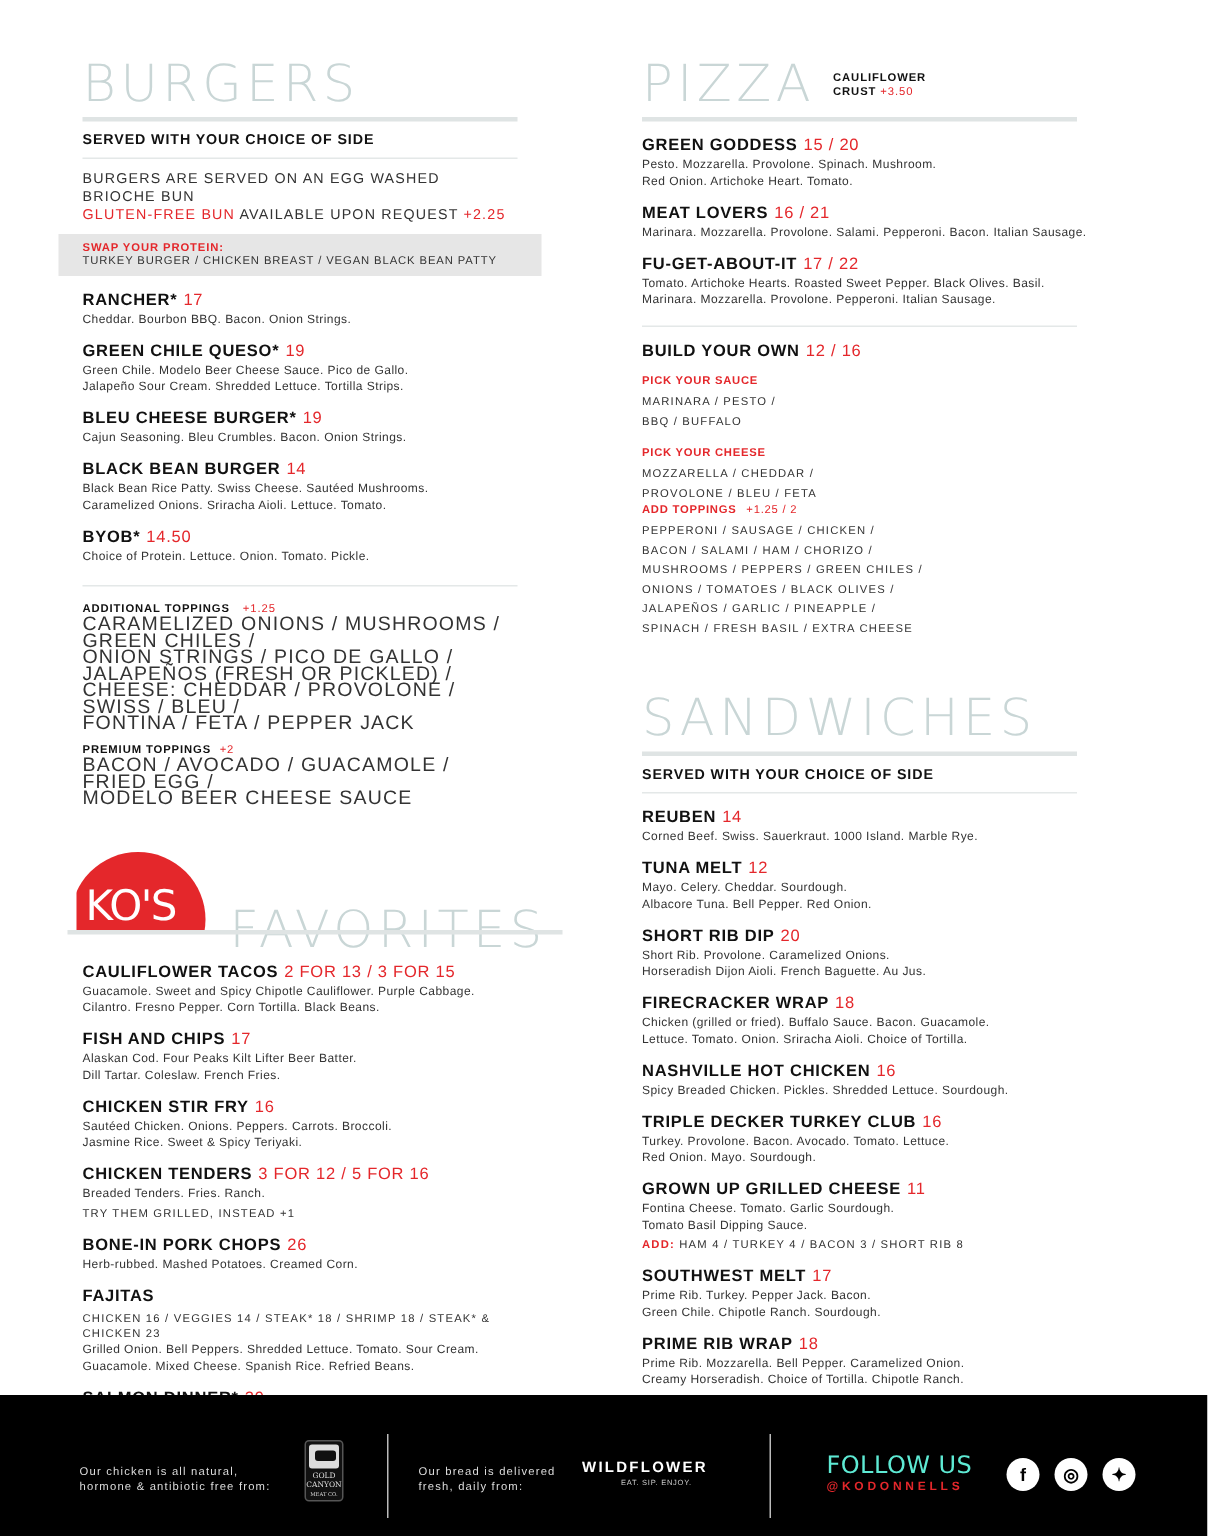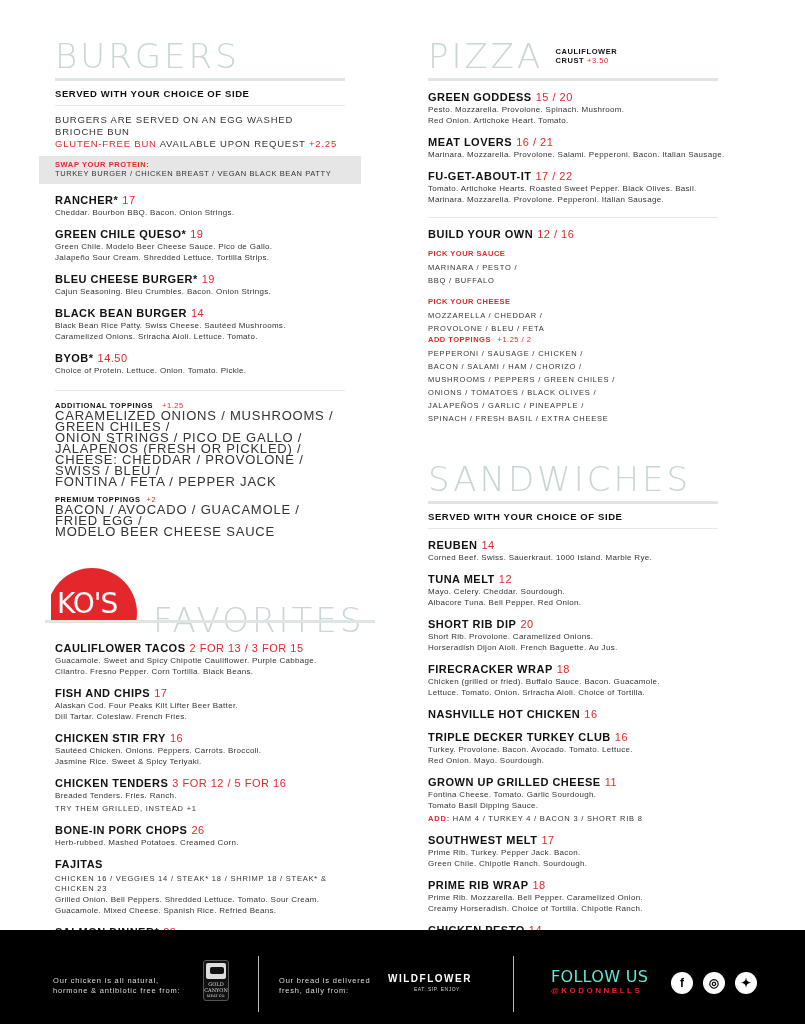--- a/index.html
+++ b/index.html
@@ -253,20 +253,21 @@
         <div class="desc">Short Rib. Provolone. Caramelized Onions.</div>
         <div class="desc">Horseradish Dijon Aioli. French Baguette. Au Jus.</div>
       </div>
       <div class="item">
         <div class="name"><span>FIRECRACKER WRAP</span><span class="price">18</span></div>
         <div class="desc">Chicken (grilled or fried). Buffalo Sauce. Bacon. Guacamole.</div>
         <div class="desc">Lettuce. Tomato. Onion. Sriracha Aioli. Choice of Tortilla.</div>
       </div>
       <div class="item">
         <div class="name"><span>NASHVILLE HOT CHICKEN</span><span class="price">16</span></div>
+        <div class="desc">Spicy Breaded Chicken. Pickles. Shredded Lettuce. Sourdough.</div>
       </div>
       <div class="item">
         <div class="name"><span>TRIPLE DECKER TURKEY CLUB</span><span class="price">16</span></div>
         <div class="desc">Turkey. Provolone. Bacon. Avocado. Tomato. Lettuce.</div>
         <div class="desc">Red Onion. Mayo. Sourdough.</div>
       </div>
       <div class="item">
         <div class="name"><span>GROWN UP GRILLED CHEESE</span><span class="price">11</span></div>
         <div class="desc">Fontina Cheese. Tomato. Garlic Sourdough.</div>
         <div class="desc">Tomato Basil Dipping Sauce.</div>

